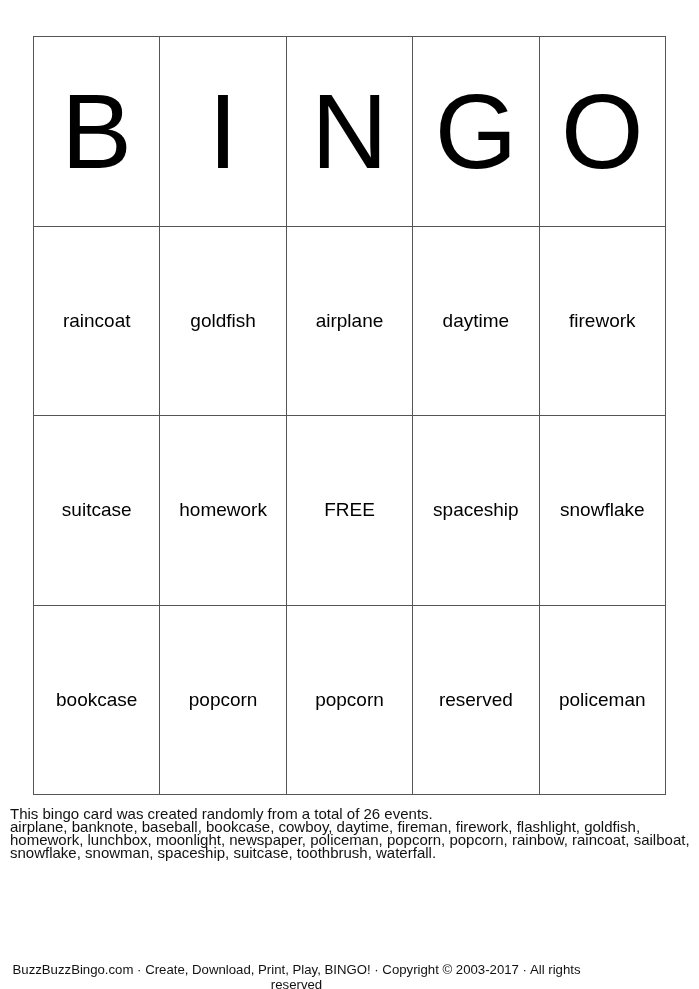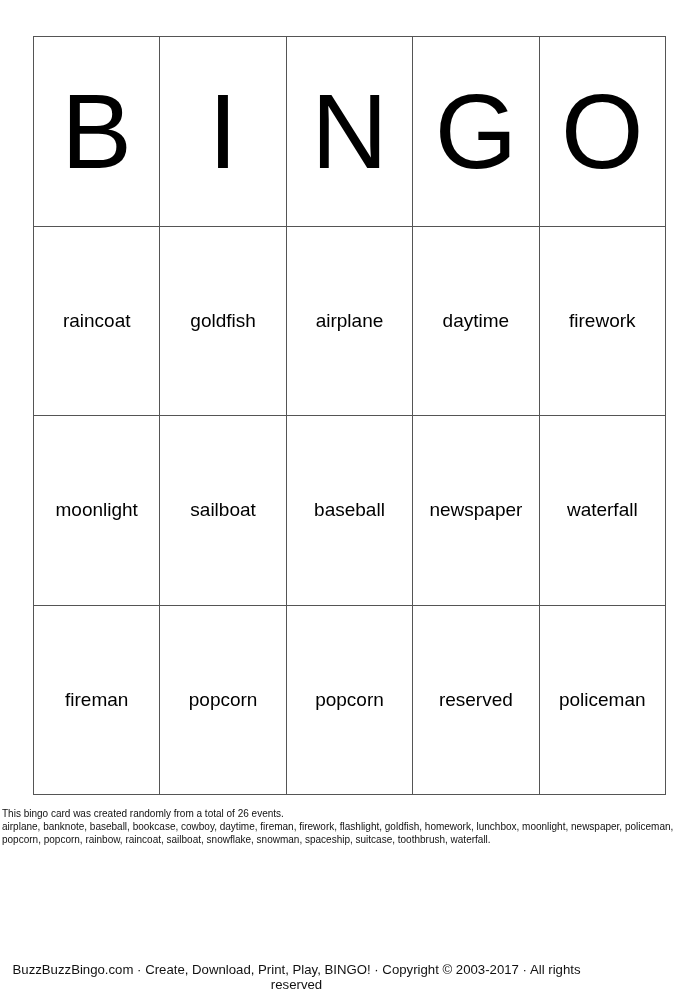--- a/index.html
+++ b/index.html
@@ -1,21 +1,21 @@
 <!DOCTYPE html>
 <html><head>
 <meta charset="utf-8">
 <style>
   html, body { margin:0; padding:0; background:#fff; }
   body { width:699px; height:989px; position:relative; overflow:hidden; font-family:"Liberation Sans", sans-serif; color:#000; }
   .grid { position:absolute; left:33px; top:36px; width:633px; height:759px; border-collapse:collapse; table-layout:fixed; }
   .grid td { border:1px solid #555; text-align:center; vertical-align:middle; padding:0; height:126px; }
   .grid th { border:1px solid #555; text-align:center; vertical-align:middle; padding:0; height:126px; font-weight:normal; font-size:106px; line-height:1; }
   .grid td span { font-size:19px; }
-  .note { position:absolute; left:2px; top:807px; font-size:10px; line-height:13px; color:#111; width:685px; }
+  .note { position:absolute; left:10px; top:807px; font-size:15px; line-height:13px; color:#111; width:685px; }
   .footer { position:absolute; left:0; top:962px; width:593px; text-align:center; font-size:13.2px; color:#111; }
 </style>
 </head>
 <body>
 
 <table class="grid">
   <tbody>
       <tr>
     <th>B</th>
     <th>I</th>
@@ -24,28 +24,28 @@
     <th>O</th>
   </tr>
   <tr>
     <td><span>raincoat</span></td>
     <td><span>goldfish</span></td>
     <td><span>airplane</span></td>
     <td><span>daytime</span></td>
     <td><span>firework</span></td>
   </tr>
   <tr>
-    <td><span>moonlight</span></td>
-    <td><span>sailboat</span></td>
-    <td><span>baseball</span></td>
-    <td><span>newspaper</span></td>
-    <td><span>waterfall</span></td>
+    <td><span>suitcase</span></td>
+    <td><span>homework</span></td>
+    <td><span>FREE</span></td>
+    <td><span>spaceship</span></td>
+    <td><span>snowflake</span></td>
   </tr>
   <tr>
-    <td><span>fireman</span></td>
+    <td><span>bookcase</span></td>
     <td><span>popcorn</span></td>
     <td><span>popcorn</span></td>
     <td><span>reserved</span></td>
     <td><span>policeman</span></td>
   </tr>
 </tbody>
   </table>
 
 <div class="note">
   <div>This bingo card was created randomly from a total of 26 events.</div>

